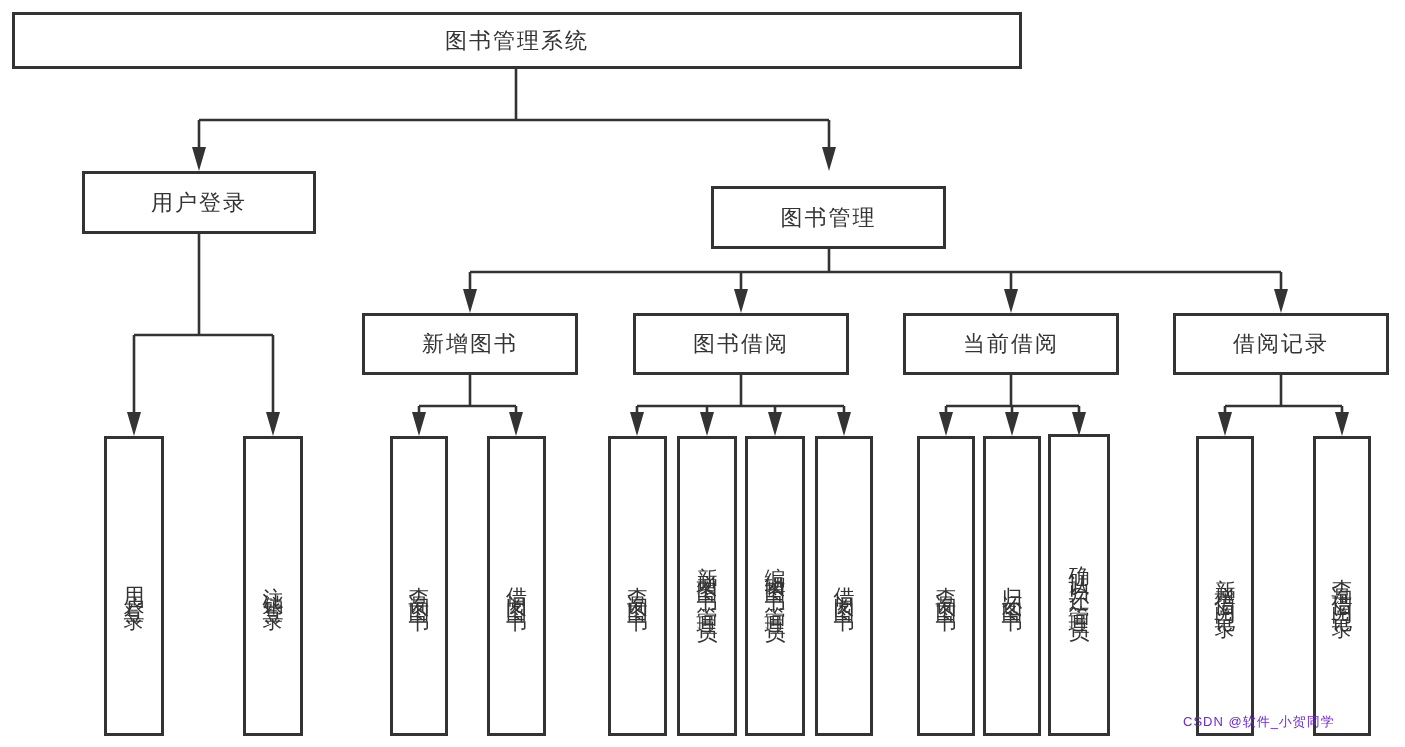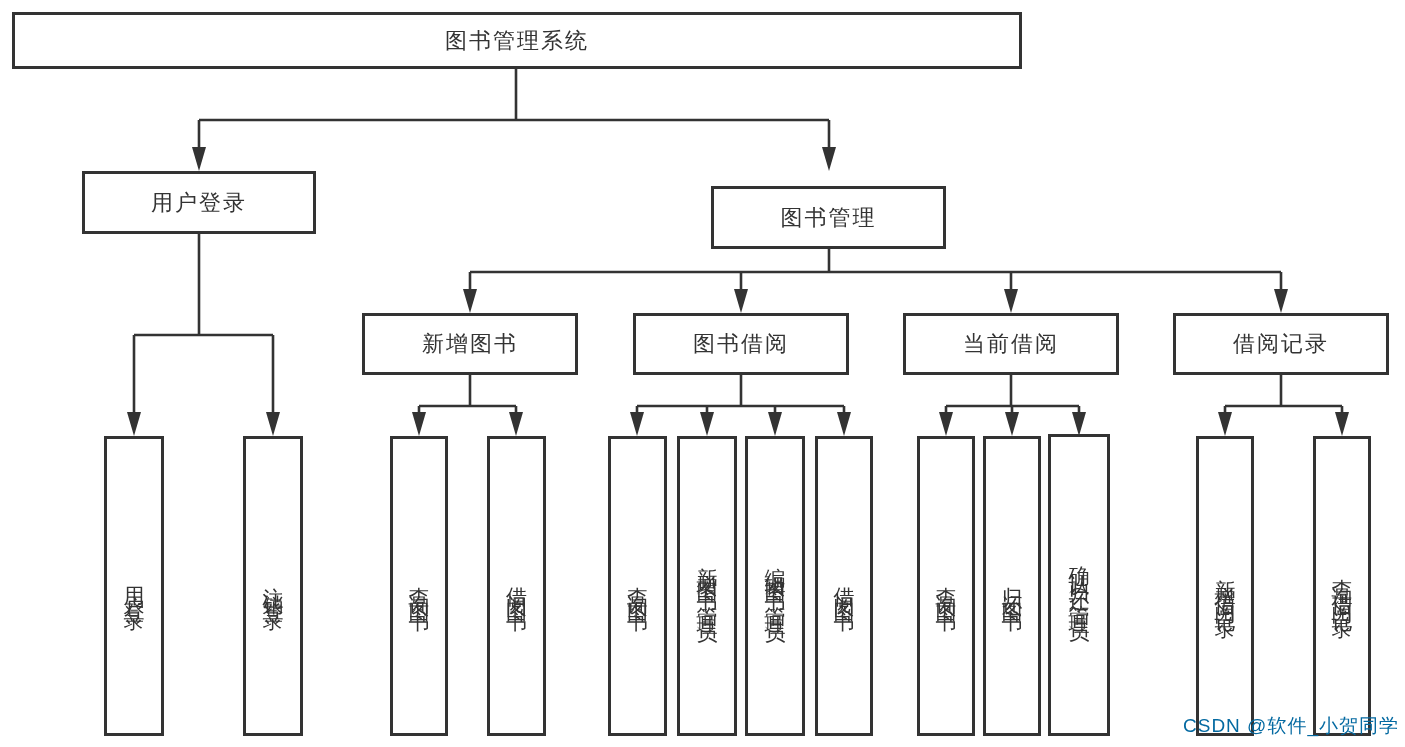--- a/index.html
+++ b/index.html
@@ -54,22 +54,22 @@
     text-orientation: mixed;
     font-size: 21px;
     color: #333333;
     letter-spacing: 8px;
     white-space: nowrap;
   }
   .watermark {
     position: absolute;
     left: 1183px;
     top: 713px;
-    font-size: 19px;
-    color: #0369a1;
+    font-size: 13px;
+    color: #6d28d9;
     letter-spacing: 1px;
     white-space: nowrap;
     z-index: 5;
   }
 </style>
 </head>
 <body>
 
 <div class="canvas">
 

